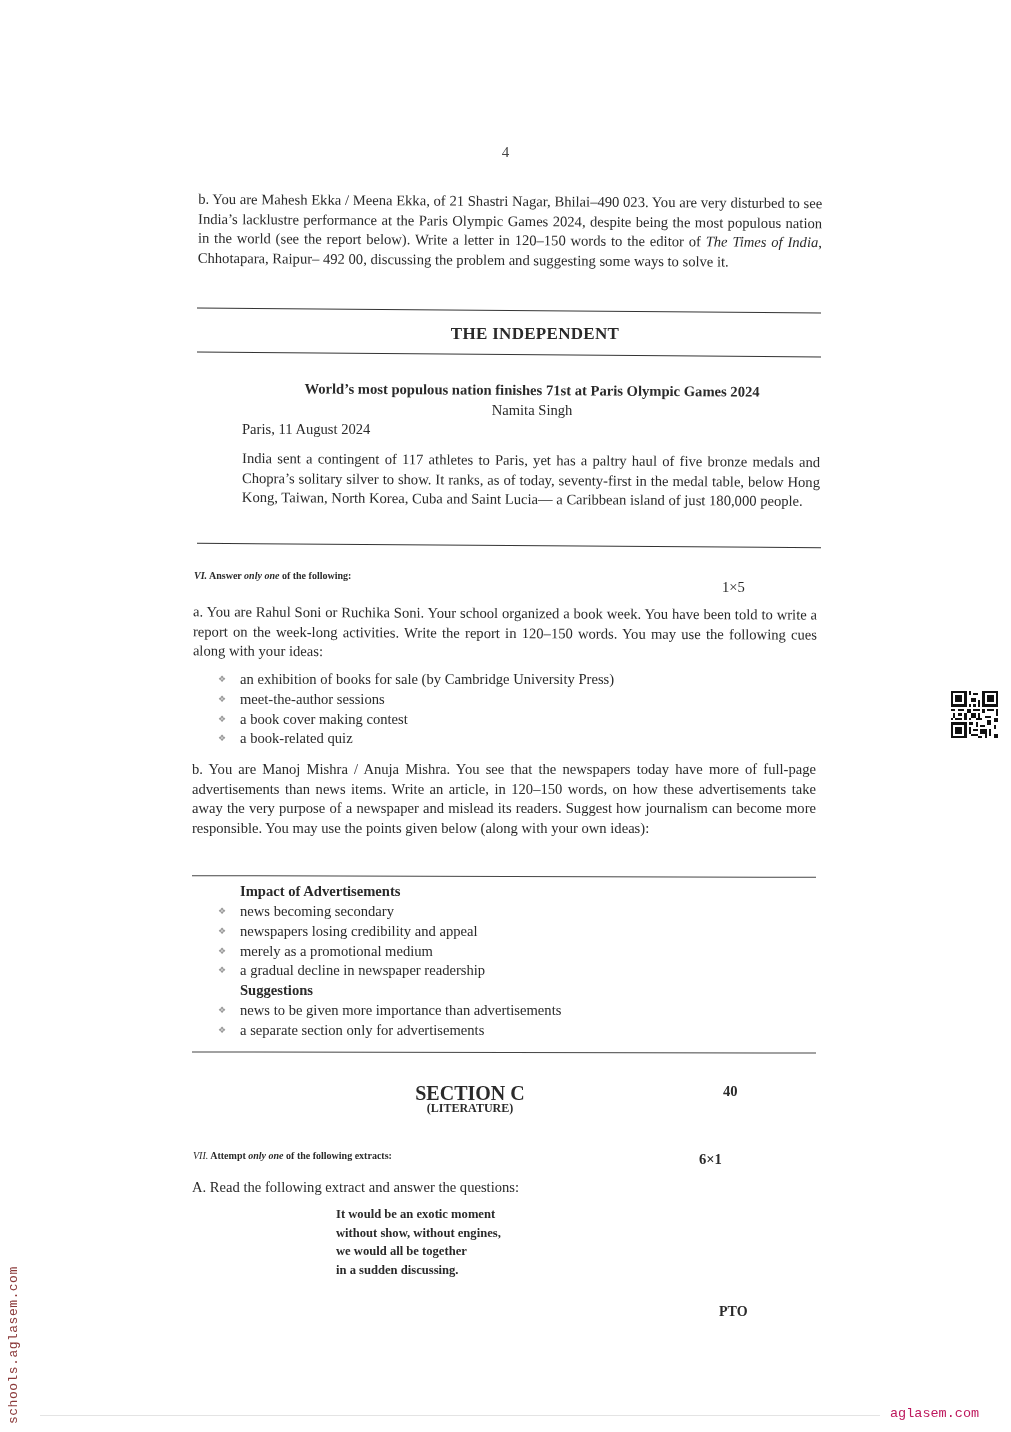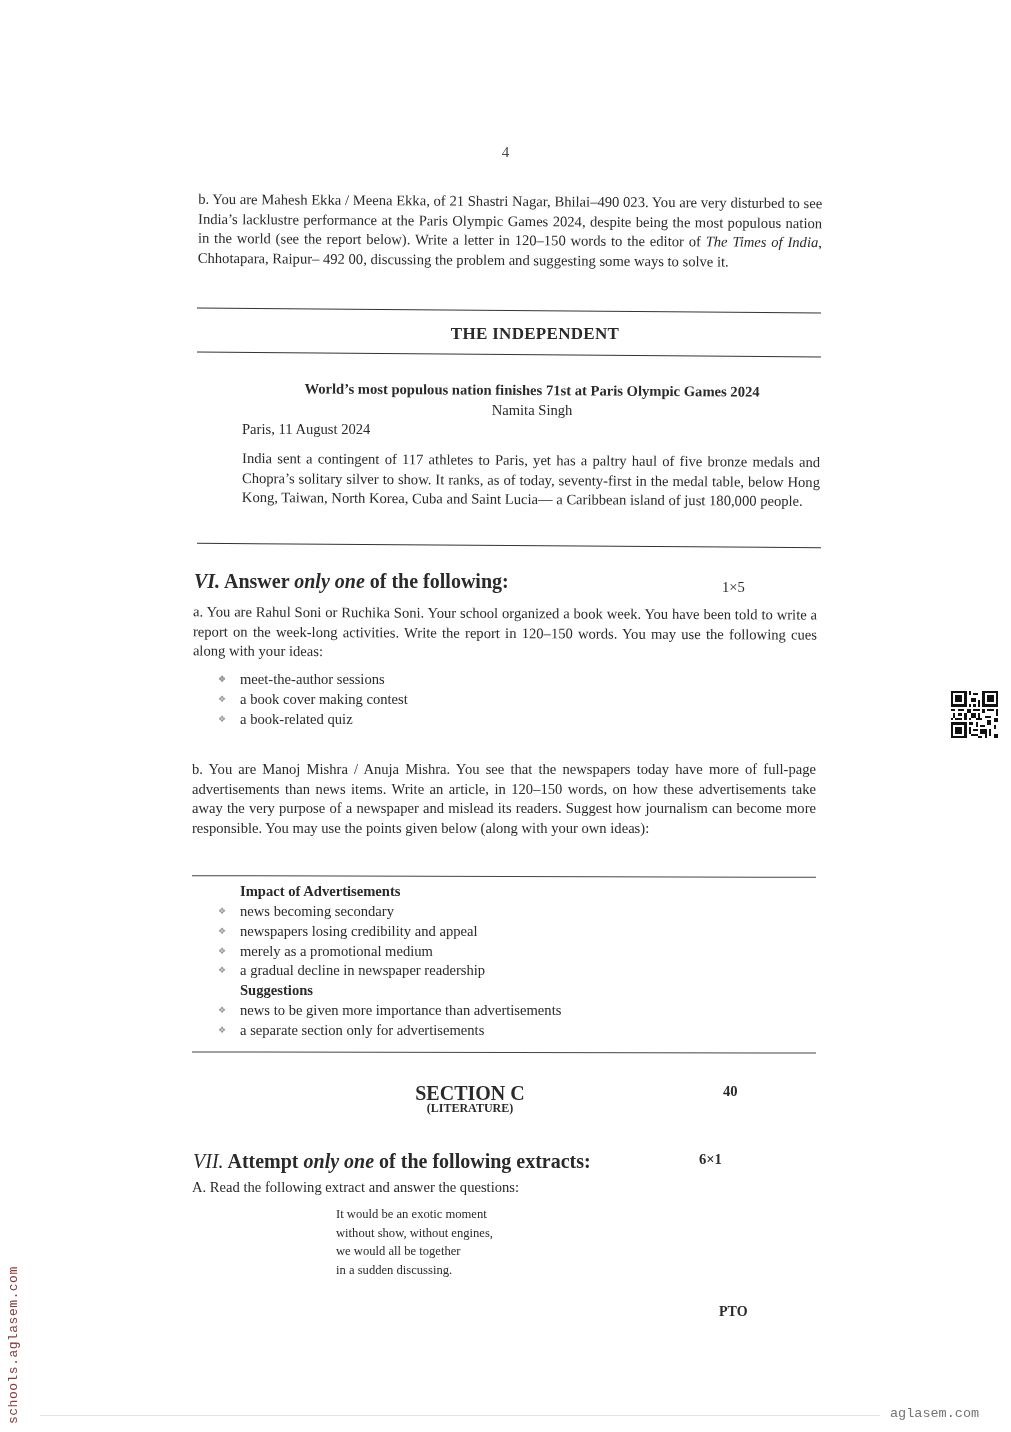--- a/index.html
+++ b/index.html
@@ -13,39 +13,39 @@
     .page-num { left: 0; width: 1011px; top: 144px; text-align: center; font-size: 15px; color: #444; }
     .para { font-size: 14.6px; line-height: 19.5px; text-align: justify; text-align-last: left; }
     .rule { height: 0; border-top: 1.6px solid #333; }
     .rule.thin { border-top: 1.2px solid #444; }
     .center { text-align: center; }
     .bold { font-weight: bold; }
     .it { font-style: italic; }
     .masthead { font-size: 17px; font-weight: bold; letter-spacing: 0.3px; }
     .headline { font-size: 14.6px; font-weight: bold; }
     .byline { font-size: 14.6px; }
-    .q-head { font-size: 20px; }
+    .q-head { font-size: 10px; }
     .marks { font-size: 14.6px; }
     ul.cues { list-style: none; margin: 0; padding: 0; }
     ul.cues li { font-size: 14.6px; line-height: 19.8px; position: relative; padding-left: 24px; }
     ul.cues li .bullet {
       position: absolute; left: 2px; top: 0; font-size: 9px; color: #999;
       font-family: "DejaVu Sans", sans-serif;
     }
     .subhead { font-size: 14.6px; font-weight: bold; line-height: 19.8px; padding-left: 24px; }
-    .poem { font-size: 12.6px; line-height: 18.6px; }
+    .poem { font-size: 12.6px; line-height: 18.6px; font-weight: bold; }
     .watermark-side {
       left: 6px; top: 1228px; width: 18px; height: 196px;
       writing-mode: vertical-rl; transform: rotate(180deg);
       font-family: "Liberation Mono", "DejaVu Sans Mono", monospace;
       font-size: 13px; color: #8b3a3a; letter-spacing: 0.5px; text-align: left;
     }
     .watermark-bottom {
       left: 890px; top: 1406px; font-family: "Liberation Mono", "DejaVu Sans Mono", monospace;
-      font-size: 13.5px; color: #737373;
+      font-size: 13.5px; color: #be185d;
     }
     .footer-line { left: 40px; top: 1415px; width: 840px; border-top: 1px solid #e4e4e4; }
     .qr { left: 951px; top: 691px; width: 47px; height: 47px; }
   </style>
 </head>
 <body>
 
 <div class="abs page-num">4</div>
 
 <div class="abs para" style="left:198px; top:192px; width:624px; transform: rotate(0.4deg);">
@@ -63,21 +63,21 @@
 <div class="abs rule" style="left:197px; top:545px; width:624px; transform: rotate(0.4deg);"></div>
 
 <div class="abs q-head" style="left:194px; top:570px;">
   <span class="bold it">VI.</span><span class="bold"> Answer </span><span class="bold it">only one</span><span class="bold"> of the following:</span>
 </div>
 <div class="abs marks" style="left:722px; top:579px;">1×5</div>
 
 <div class="abs para" style="left:193px; top:604px; width:624px; transform: rotate(0.3deg);">a. You are Rahul Soni or Ruchika Soni. Your school organized a  book week. You have been told to write a report on the week-long activities. Write the report in 120–150 words. You may use the following cues along with your ideas:</div>
 
 <ul class="abs cues" style="left:216px; top:670px; width:560px;">
-  <li><span class="bullet">❖</span></li>
+  <li><span class="bullet">❖</span><span>an exhibition of books for sale (by Cambridge University Press)</span></li>
   <li><span class="bullet">❖</span><span>meet-the-author sessions</span></li>
   <li><span class="bullet">❖</span><span>a book cover making contest</span></li>
   <li><span class="bullet">❖</span><span>a book-related quiz</span></li>
 </ul>
 
 <div class="abs para" style="left:192px; top:760px; width:624px;">b. You are Manoj Mishra / Anuja Mishra. You see that the newspapers today have more of full-page advertisements than news items. Write an article, in 120–150 words, on how these advertisements take away the very purpose of a newspaper and mislead its readers. Suggest how journalism can become more responsible. You may use the points given below (along with your own ideas):</div>
 
 <div class="abs rule thin" style="left:192px; top:876px; width:624px; transform: rotate(0.15deg);"></div>
 
 <div class="abs subhead" style="left:216px; top:882px;">Impact of Advertisements</div>

